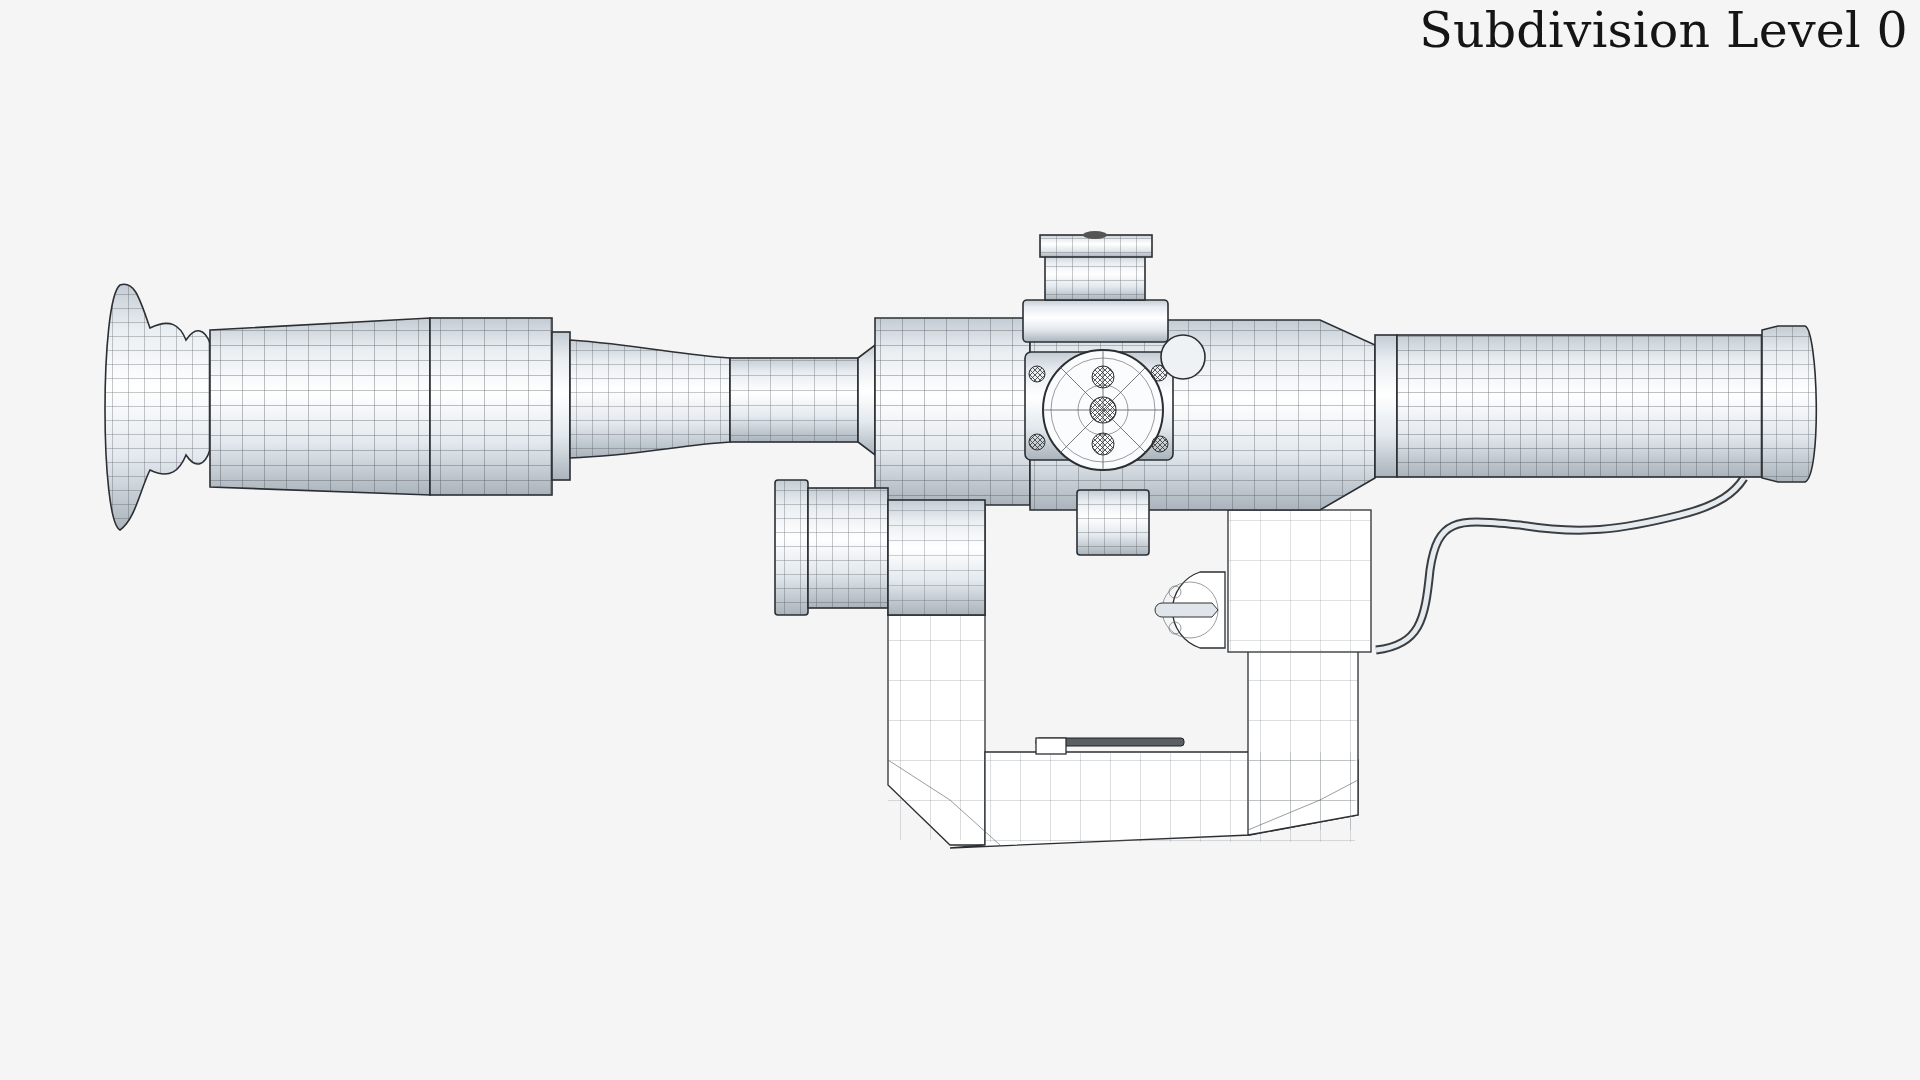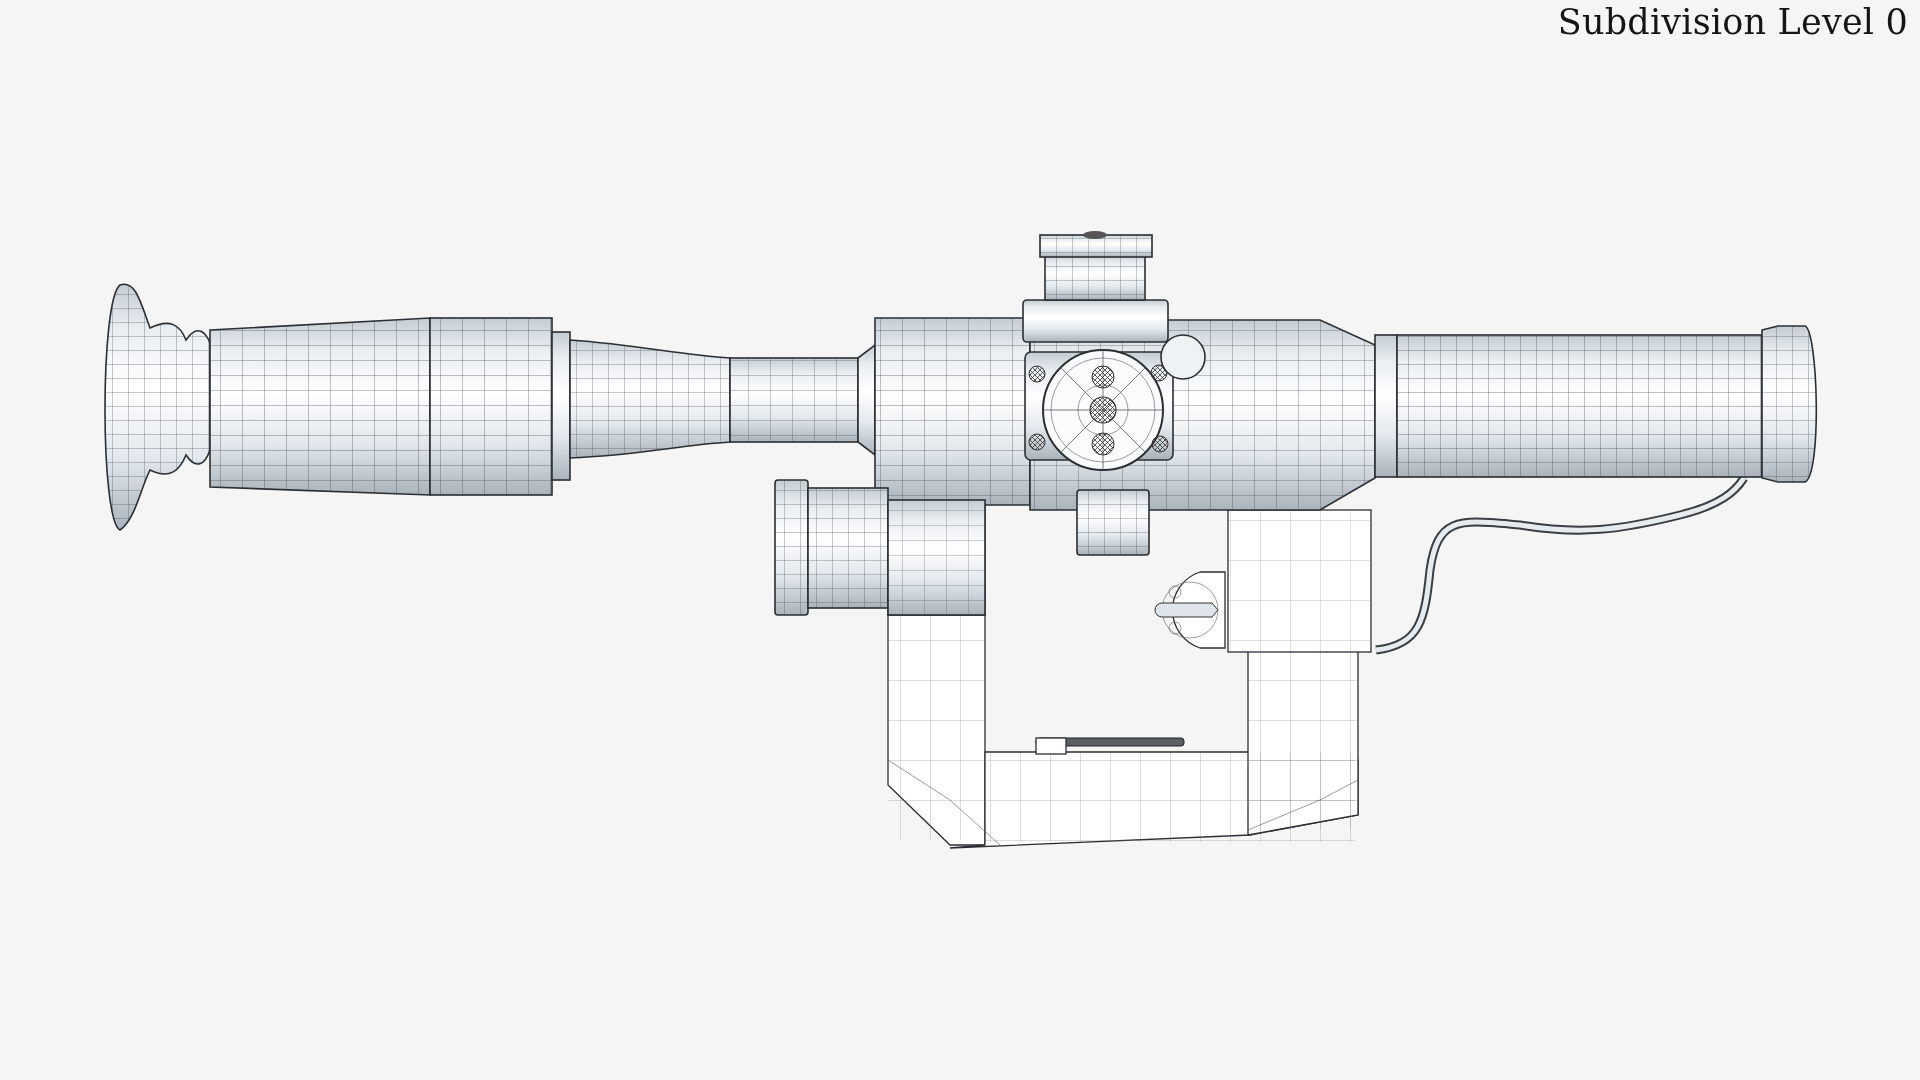--- a/index.html
+++ b/index.html
@@ -1,17 +1,17 @@
 <!DOCTYPE html>
 <html><head>
 <meta charset="utf-8">
 <style>
   html, body { margin:0; padding:0; }
   body { width:1920px; height:1080px; background:#f5f5f5; overflow:hidden; position:relative; }
-  .label { position:absolute; top:2px; right:12px; font-family:"DejaVu Serif","Liberation Serif",serif; font-size:35px; color:#151515; letter-spacing:0.2px; }
+  .label { position:absolute; top:2px; right:12px; font-family:"DejaVu Serif","Liberation Serif",serif; font-size:49px; color:#151515; letter-spacing:0.2px; }
   svg { position:absolute; left:0; top:0; }
   .body { fill:url(#metal); stroke:#2b2f33; stroke-width:1.6; }
   .white { fill:#ffffff; stroke:#2b2f33; stroke-width:1.3; }
   .gridl { stroke:#555a5f; stroke-width:0.6; fill:none; }
   .dark { fill:#5a5f64; stroke:#222; stroke-width:1; }
 </style>
 </head>
 <body>
 
 <div class="label">Subdivision Level 0</div>

